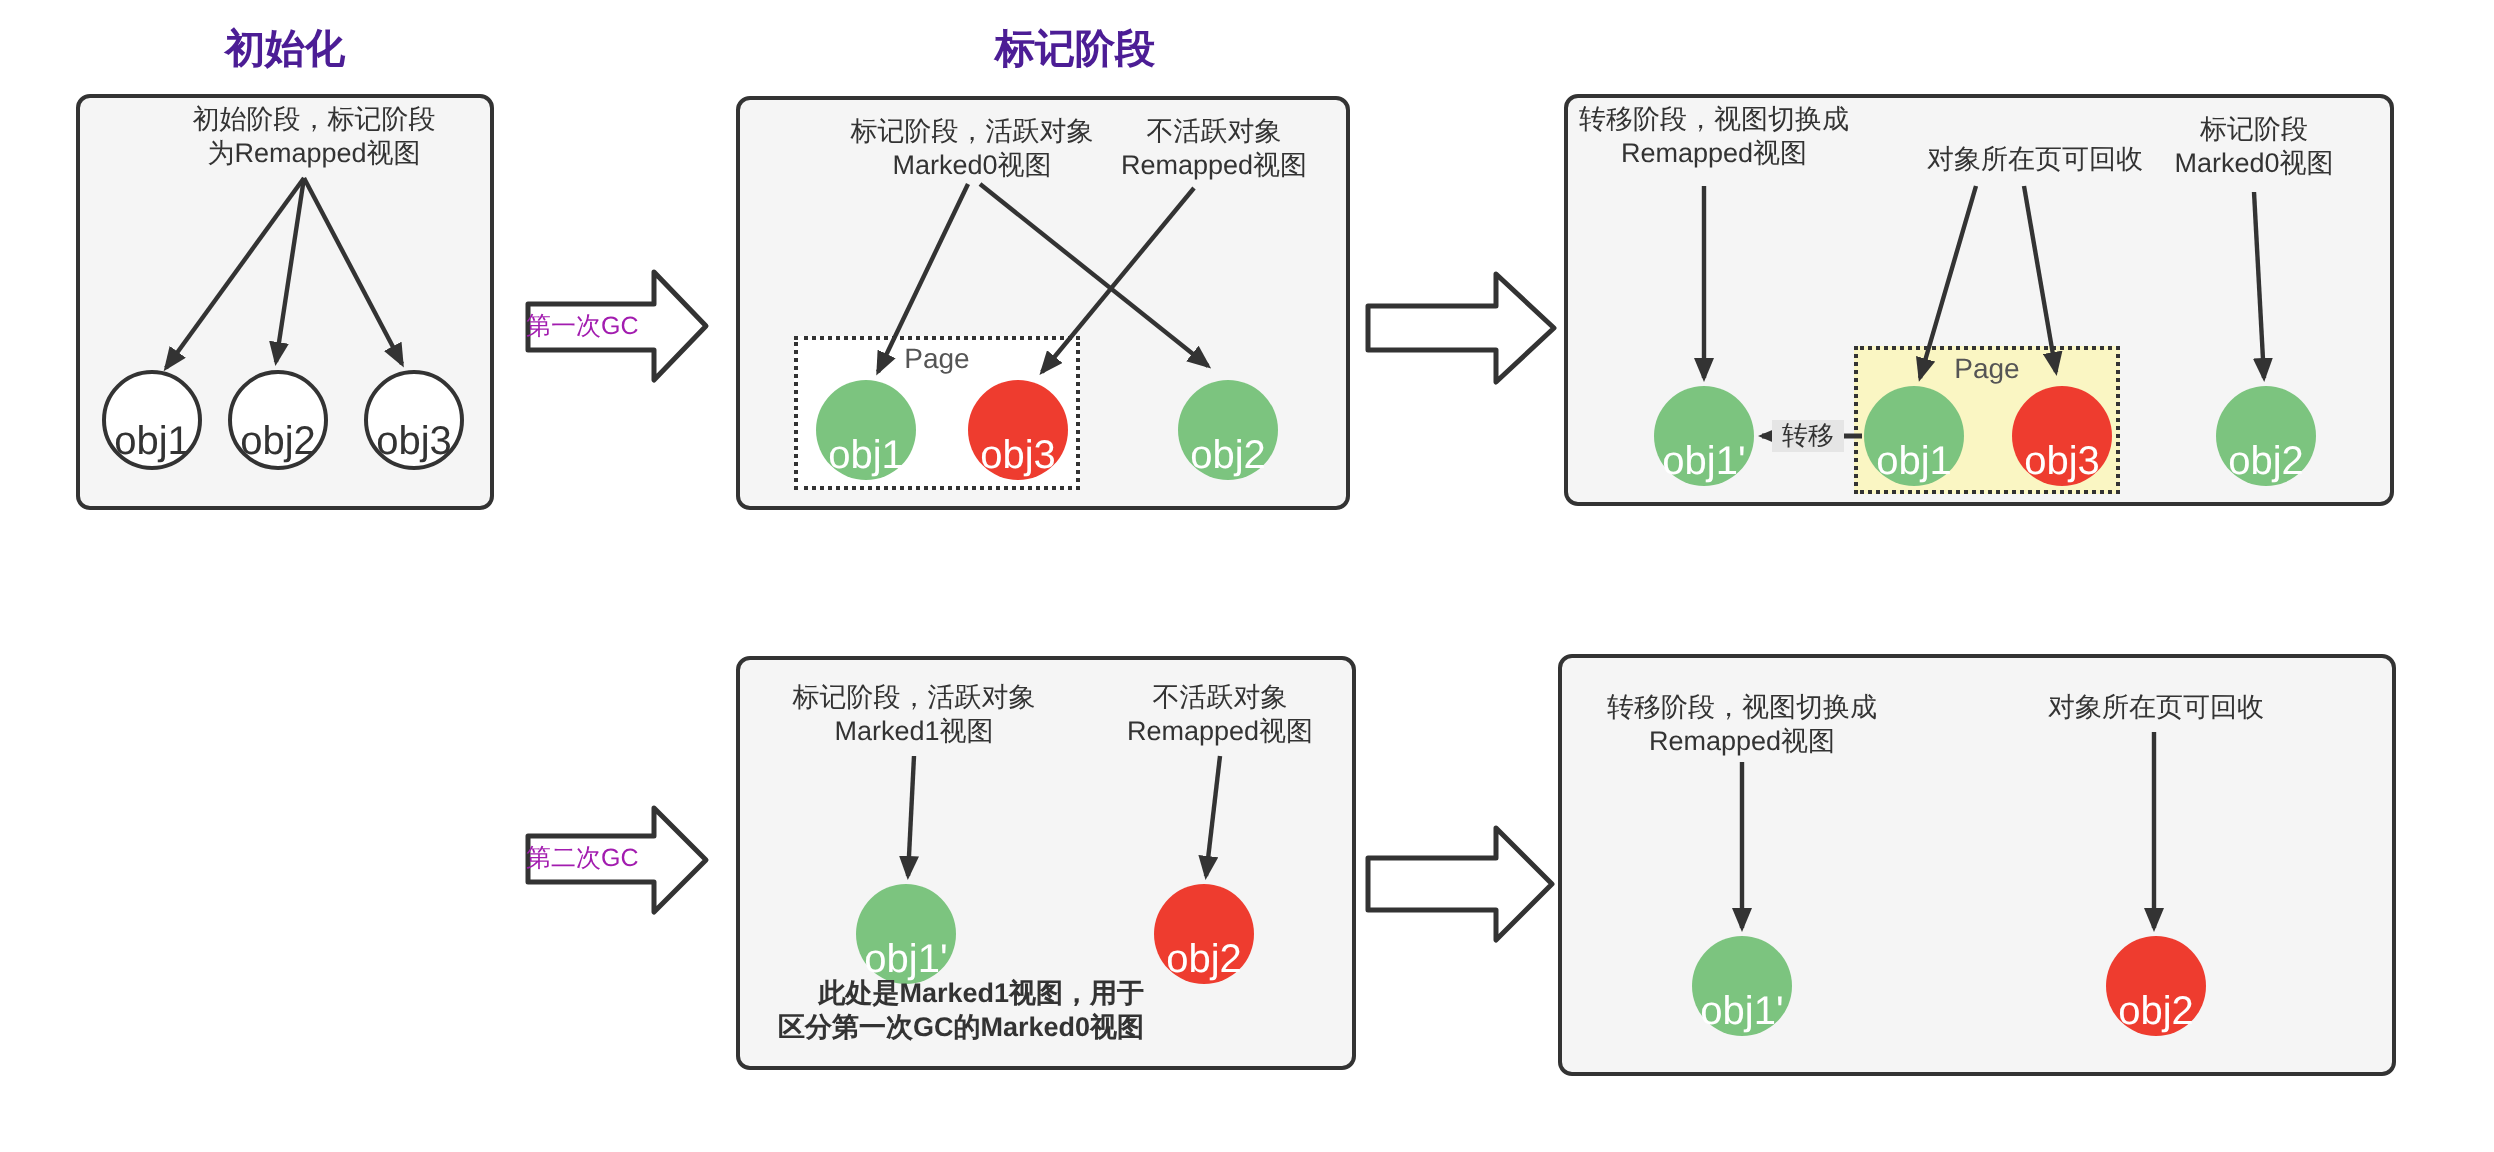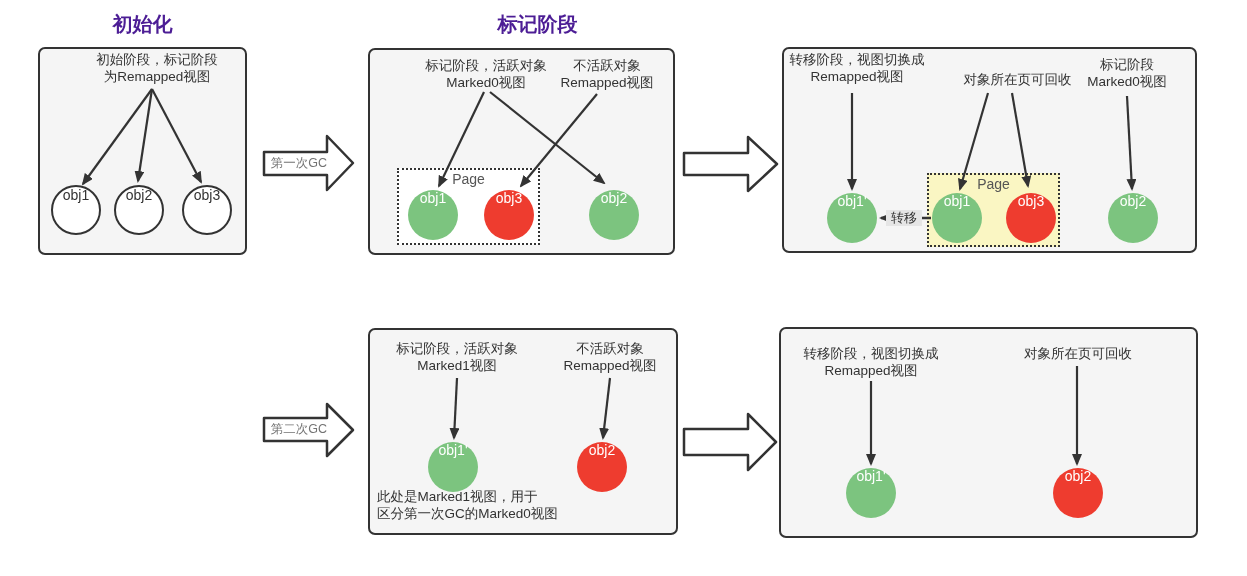--- a/index.html
+++ b/index.html
@@ -4,28 +4,28 @@
 <style>
   html,body{margin:0;padding:0;background:#ffffff;}
   .canvas{position:relative;width:1247px;height:576px;background:#ffffff;
           font-family:"Liberation Sans",sans-serif;color:#333;overflow:hidden;}
   .title{position:absolute;top:11px;text-align:center;font-size:20px;font-weight:700;color:#4c1d95;}
   .panel{position:absolute;background:#f5f5f5;border:2px solid #333;border-radius:7px;box-sizing:border-box;}
   .page-box{position:absolute;border:2px dotted #333;box-sizing:border-box;}
   .page-white{background:#ffffff;}
   .page-yellow{background:#faf6c3;}
   .page-label{position:absolute;top:1px;left:0;right:0;text-align:center;font-size:14px;color:#555;}
-  .circle{position:absolute;width:50px;height:50px;border-radius:50%;display:flex;align-items:flex-start;
-          justify-content:center;font-size:14px;box-sizing:border-box;}
+  .circle{position:absolute;width:50px;height:50px;border-radius:50%;display:flex;align-items:flex-end;
+          justify-content:center;font-size:20px;box-sizing:border-box;}
   .c-outline{background:#fff;border:2.5px solid #333;color:#333;}
   .c-green{background:#7cc47f;color:#fff;}
   .c-red{background:#ee3c2f;color:#fff;}
   .note{position:absolute;white-space:pre-line;text-align:center;font-size:13.5px;line-height:17px;color:#333;}
-  .note-left{text-align:left;}
-  .gc-label{position:absolute;text-align:right;font-size:12.5px;color:#737373;line-height:15px;}
+  .note-left{text-align:right;font-weight:bold;}
+  .gc-label{position:absolute;text-align:left;font-size:12.5px;color:#a21caf;line-height:15px;}
   .transfer-label{position:absolute;background:#e5e5e5;font-size:13px;color:#333;text-align:center;line-height:16px;}
   svg.arrows{position:absolute;left:0;top:0;pointer-events:none;}
   .layer-text{position:absolute;left:0;top:0;width:100%;height:100%;}
 </style>
 </head>
 <body>
 
 <div class="canvas">
 
   <div class="title" style="left:38px;width:209px">初始化</div>

